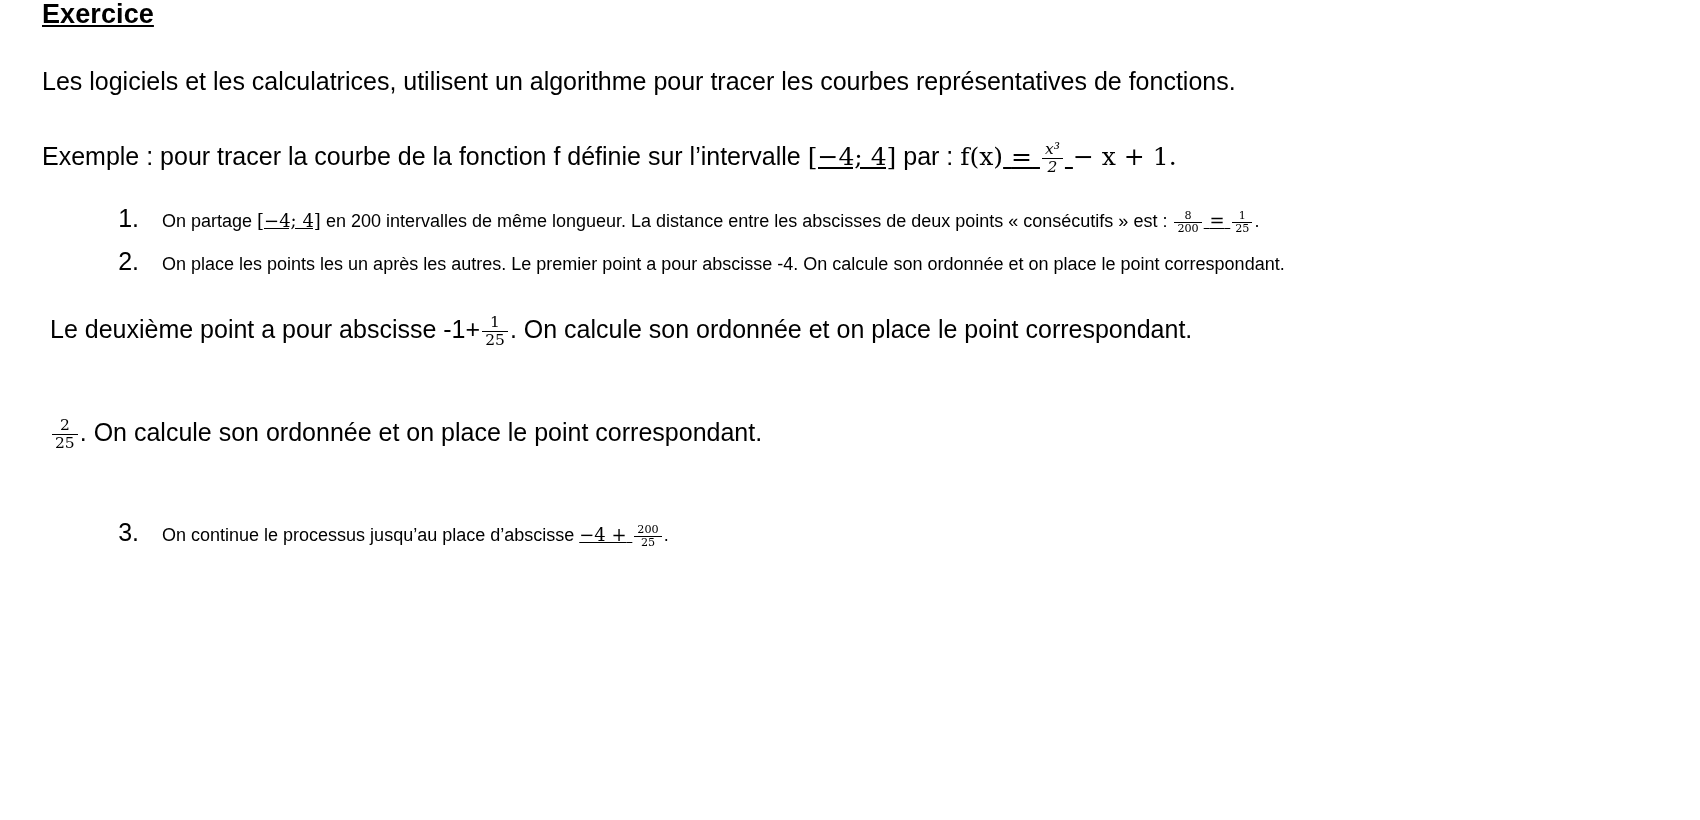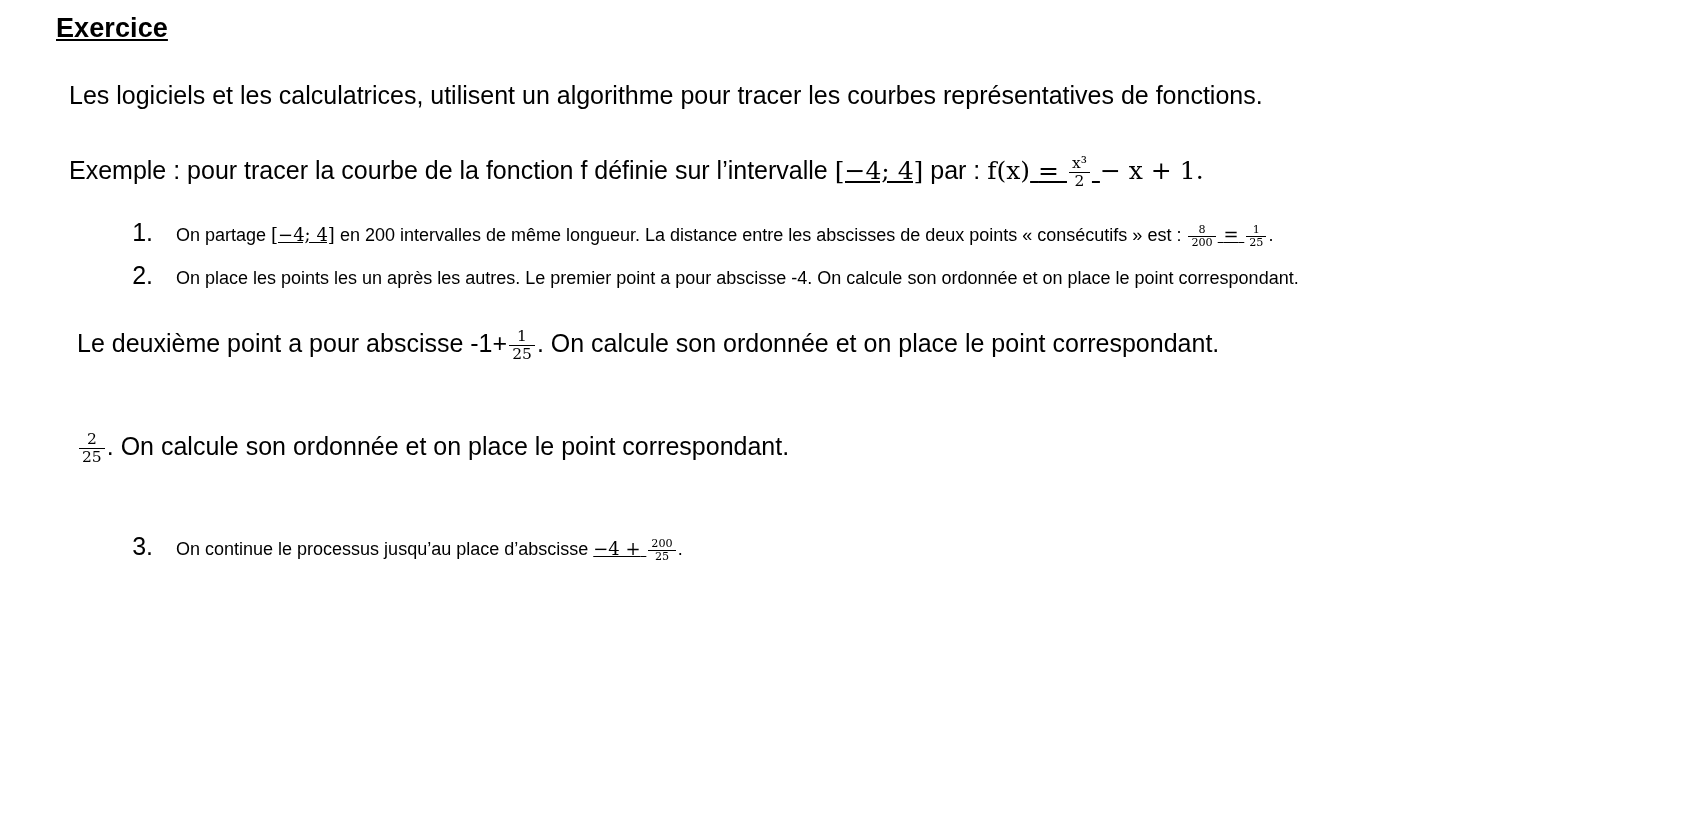--- a/index.html
+++ b/index.html
@@ -11,41 +11,41 @@
     width: 1700px;
     height: 820px;
     font-family: "Liberation Sans", sans-serif;
     color: #000000;
     overflow: hidden;
   }
   .page {
     position: relative;
     width: 1616px;
     height: 820px;
-    padding: 14px;
+    padding: 0;
     box-sizing: border-box;
   }
   .content {
     padding: 0 40px 0 42px;
   }
 
   .title {
     font-size: 27px;
     font-weight: bold;
     text-decoration: underline;
     line-height: 1.1;
     margin: 0;
     padding-top: 0;
     letter-spacing: 0.1px;
   }
 
   .para {
     font-size: 25px;
     line-height: 1.72;
-    margin: 13px;
+    margin: 0;
   }
   .para.intro {
     margin-top: 30px;
     max-width: 1530px;
   }
   .para.example {
     margin-top: 32px;
     white-space: nowrap;
   }
 
@@ -104,20 +104,21 @@
     border-bottom: 1.3px solid #000;
   }
   .frac .den {
     display: block;
     padding: 0 3px;
   }
   .frac.serif {
     font-family: "DejaVu Serif", serif;
   }
   .frac.italic .num, .frac.italic .den {
+    font-style: italic;
   }
 </style>
 </head>
 <body>
 
 <div class="page">
   <div class="content">
 
     <h1 class="title">Exercice</h1>
 

